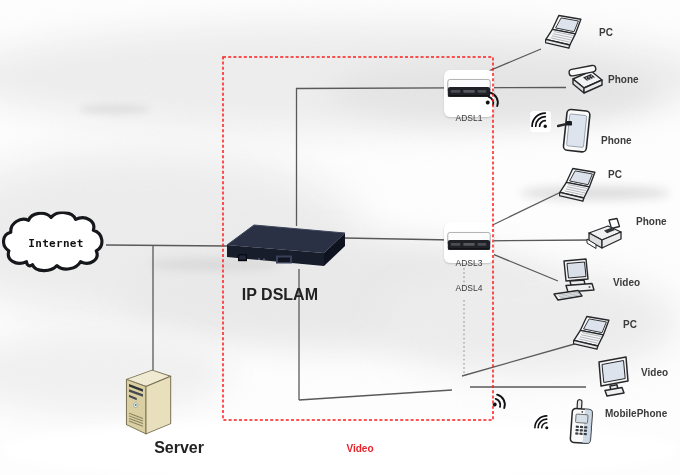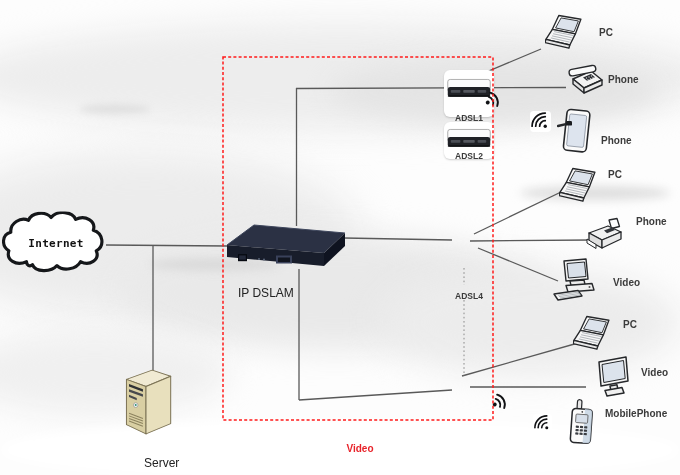--- a/index.html
+++ b/index.html
@@ -26,27 +26,27 @@
   .b10{left:0;top:420px;width:680px;height:60px;background:#ffffff;filter:blur(6px);}
 
   svg.lines{position:absolute;left:0;top:0;z-index:10;}
   svg.lines line{stroke:var(--line-color);stroke-width:1.3;}
   svg.lines line.dotted{stroke:#8a8a8a;stroke-width:1;stroke-dasharray:1.6 2.6;}
   svg.overlay{position:absolute;left:0;top:0;z-index:40;pointer-events:none;}
   svg.overlay rect{fill:none;stroke:var(--bridge-border);stroke-width:1.5;stroke-dasharray:3 2.2;}
 
   .node{position:absolute;z-index:20;}
   .lbl{position:absolute;z-index:25;font-size:10px;font-weight:bold;color:var(--label-color);white-space:nowrap;}
-  .seclbl{position:absolute;z-index:25;font-size:12px;font-weight:normal;color:#222;text-align:left;}
+  .seclbl{position:absolute;z-index:25;font-size:16px;font-weight:bold;color:#222;text-align:right;}
   .bridge-lbl{position:absolute;z-index:41;font-size:10px;font-weight:bold;color:var(--bridge-label);text-align:center;}
 
   .modem-group{position:absolute;width:50px;z-index:20;}
   .modem-bg{position:absolute;left:0;top:0;width:50px;background:#fff;border-radius:6px;box-shadow:0 1px 2px rgba(0,0,0,.18);}
   .modem-ico{position:absolute;left:3px;}
-  .modem-lbl{position:absolute;left:0;width:50px;text-align:center;font-size:8.5px;font-weight:bold;color:var(--label-color);}
+  .modem-lbl{position:absolute;left:0;width:50px;text-align:center;font-size:8.5px;font-weight:normal;color:var(--label-color);}
 
   .cloud-group{position:absolute;left:2px;top:210px;width:108px;height:66px;z-index:20;text-decoration:underline;}
   .cloud-group .txt{position:absolute;left:0;top:27px;width:100%;text-align:center;
      font-family:"DejaVu Sans Mono",monospace;font-weight:bold;font-size:11px;color:#111;letter-spacing:0.3px;}
 </style>
 </head>
 <body>
 
 <svg width="0" height="0" style="position:absolute" aria-hidden="true">
   <defs>
@@ -244,45 +244,45 @@
   <div class="cloud-group">
     <svg width="108" height="66" viewBox="0 0 110 64">
         <use href="#sym-cloud"></use>
       </svg>
     <div class="txt">Internet</div>
   </div>
 
   <svg class="node" style="left:116px;top:366px" width="60" height="72" viewBox="0 0 58 70">
       <use href="#sym-server"></use>
     </svg>
-  <div class="seclbl" style="left:144px;top:456px;width:60px">Server</div>
+  <div class="seclbl" style="left:144px;top:439px;width:60px">Server</div>
 
   <svg class="node" style="left:224px;top:220px" width="124" height="52" viewBox="0 0 124 52">
       <use href="#sym-dslam"></use>
     </svg>
   <div class="seclbl" style="left:238px;top:286px;width:80px">IP DSLAM</div>
 
   <div class="modem-group" style="left:444px;top:70px;height:58px">
     <div class="modem-bg" style="height:47px"></div>
     <svg class="modem-ico" style="top:8px" width="44" height="21" viewBox="0 0 46 21">
         <use href="#sym-modem"></use>
       </svg>
     <div class="modem-lbl" style="top:43px">ADSL1</div>
   </div>
 
-  <div class="modem-group" style="left:444px;top:122px;height:40px">
-    <div class="modem-bg" style="height:37px"></div>
-    <svg class="modem-ico" style="top:6px" width="44" height="21" viewBox="0 0 46 21">
+
+  <div class="modem-group" style="left:444px;top:222px;height:48px">
+    <div class="modem-bg" style="height:41px"></div>
+    <svg class="modem-ico" style="top:9px" width="44" height="21" viewBox="0 0 46 21">
         <use href="#sym-modem"></use>
       </svg>
-    <div class="modem-lbl" style="top:29px">ADSL2</div>
+    <div class="modem-lbl" style="top:36px">ADSL3</div>
   </div>
 
-
-  <div class="modem-lbl" style="left:444px;top:291px">ADSL4</div>
+  <div class="modem-lbl" style="left:444px;top:283px">ADSL4</div>
 
 
   <svg class="node" style="left:483px;top:90px" width="17" height="21" viewBox="0 0 18 22">
       <use href="#sym-wifitx"></use>
     </svg>
   <svg class="node" style="left:490px;top:392px" width="17" height="21" viewBox="0 0 18 22">
       <use href="#sym-wifitx"></use>
     </svg>
 
   <svg class="node" style="left:545px;top:12px" width="46" height="42" viewBox="0 0 50 44">

